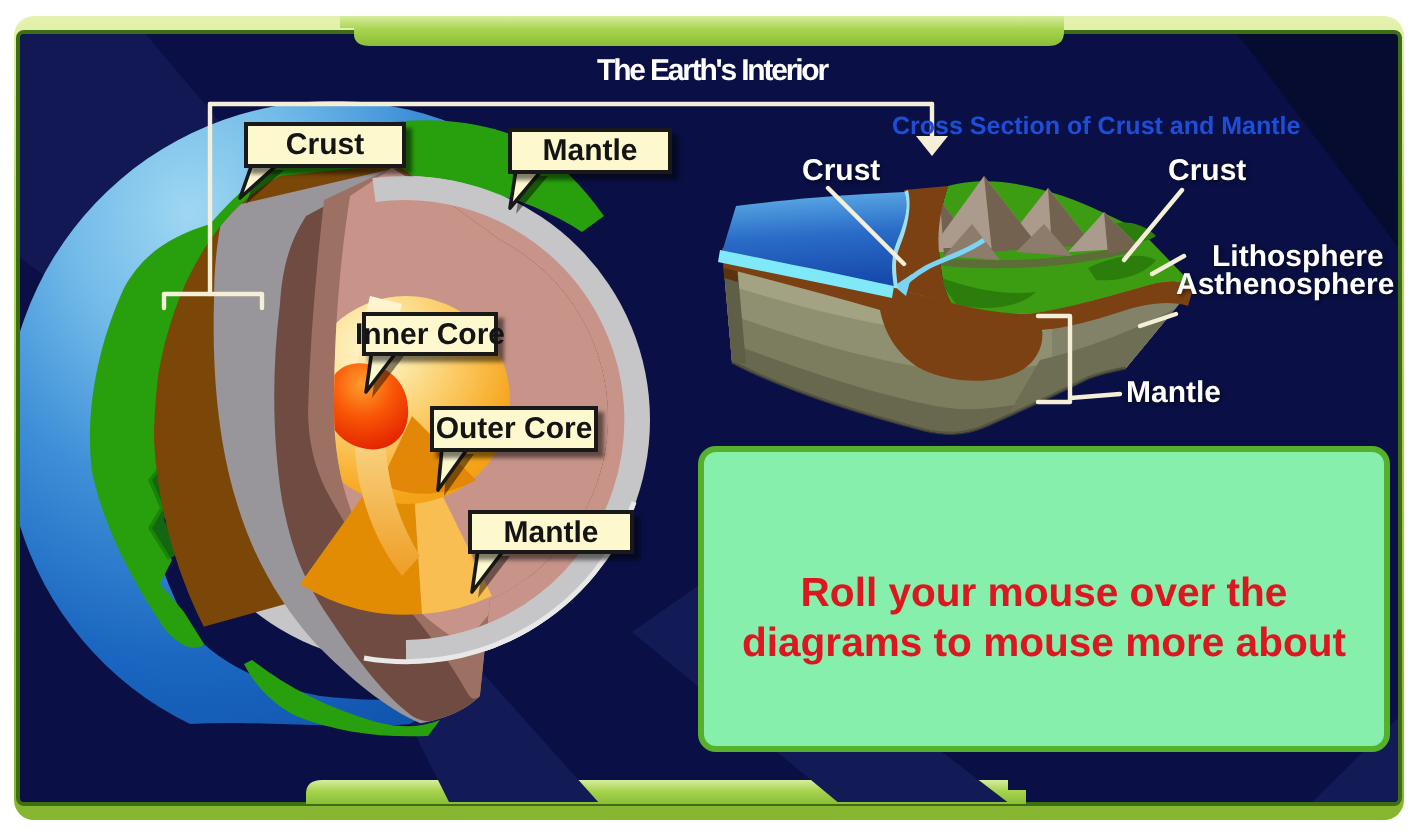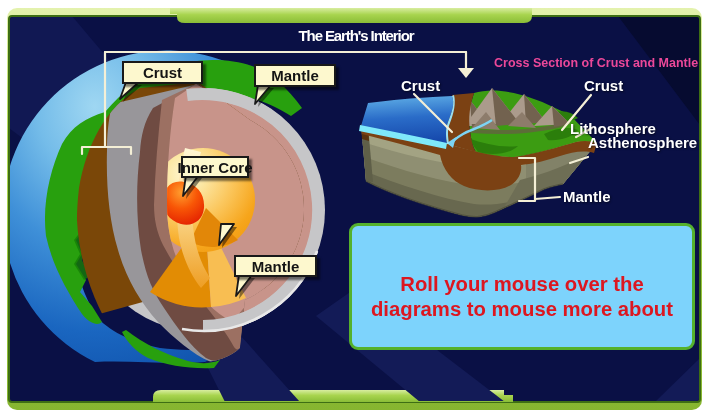--- a/index.html
+++ b/index.html
@@ -3,27 +3,27 @@
 <meta charset="utf-8">
 <style>
   html,body{margin:0;padding:0;}
   body{width:709px;height:419px;background:#ffffff;position:relative;overflow:hidden;
        font-family:"Liberation Sans",sans-serif;}
   .stage{position:absolute;left:0;top:0;width:709px;height:419px;}
   svg.art{position:absolute;left:0;top:0;}
   .overlay{position:absolute;z-index:5;}
   .title{left:186px;top:27px;width:340px;text-align:center;color:#ffffff;
          font-size:15px;font-weight:bold;letter-spacing:-1.1px;}
-  .xhead{left:494px;top:56px;color:#ec4899;font-size:12.5px;font-weight:bold;white-space:nowrap;}
+  .xhead{left:446px;top:56px;color:#1d4ed8;font-size:12.5px;font-weight:bold;white-space:nowrap;}
   .tag{background:#fdf8ce;border:2px solid #191919;box-shadow:3px 3px 2px rgba(0,0,0,0.5);
        color:#141414;font-weight:bold;font-size:15px;display:flex;align-items:center;
        justify-content:center;box-sizing:border-box;white-space:nowrap;}
   .wlabel{color:#ffffff;font-weight:bold;font-size:15px;white-space:nowrap;
           text-shadow:1px 1px 2px rgba(0,0,0,0.55);}
-  .infobox{left:349px;top:223px;width:346px;height:127px;background:#7dd3fc;
+  .infobox{left:349px;top:223px;width:346px;height:153px;background:#86efac;
            border:3px solid #55b12c;border-radius:9px;box-sizing:border-box;
            display:flex;flex-direction:column;align-items:center;justify-content:center;
            padding-top:20px;}
   .infobox .line{color:#dc1720;font-size:20.3px;font-weight:bold;line-height:24.5px;
                  white-space:nowrap;}
 </style>
 </head>
 <body>
 
 <div class="stage">
@@ -325,27 +325,30 @@
 
 <div class="overlay tag" style="left:122px;top:61px;width:81px;height:23px;">
   <span>Crust</span>
 </div>
 <div class="overlay tag" style="left:254px;top:64px;width:82px;height:23px;">
   <span>Mantle</span>
 </div>
 <div class="overlay tag" style="left:181px;top:156px;width:68px;height:22px;">
   <span>Inner Core</span>
 </div>
+<div class="overlay tag" style="left:215px;top:203px;width:84px;height:23px;">
+  <span>Outer Core</span>
+</div>
 <div class="overlay tag" style="left:234px;top:255px;width:83px;height:22px;">
   <span>Mantle</span>
 </div>
 
 <div class="overlay wlabel" style="left:401px;top:77px;">Crust</div>
 <div class="overlay wlabel" style="left:584px;top:77px;">Crust</div>
-<div class="overlay wlabel" style="left:570px;top:120px;">Lithosphere</div>
+<div class="overlay wlabel" style="left:606px;top:120px;">Lithosphere</div>
 <div class="overlay wlabel" style="left:588px;top:134px;">Asthenosphere</div>
 <div class="overlay wlabel" style="left:563px;top:188px;">Mantle</div>
 
 <div class="overlay infobox">
   <span class="line">Roll your mouse over the</span>
   <span class="line">diagrams to mouse more about</span>
 </div>
 </div>
 
 </body></html>

